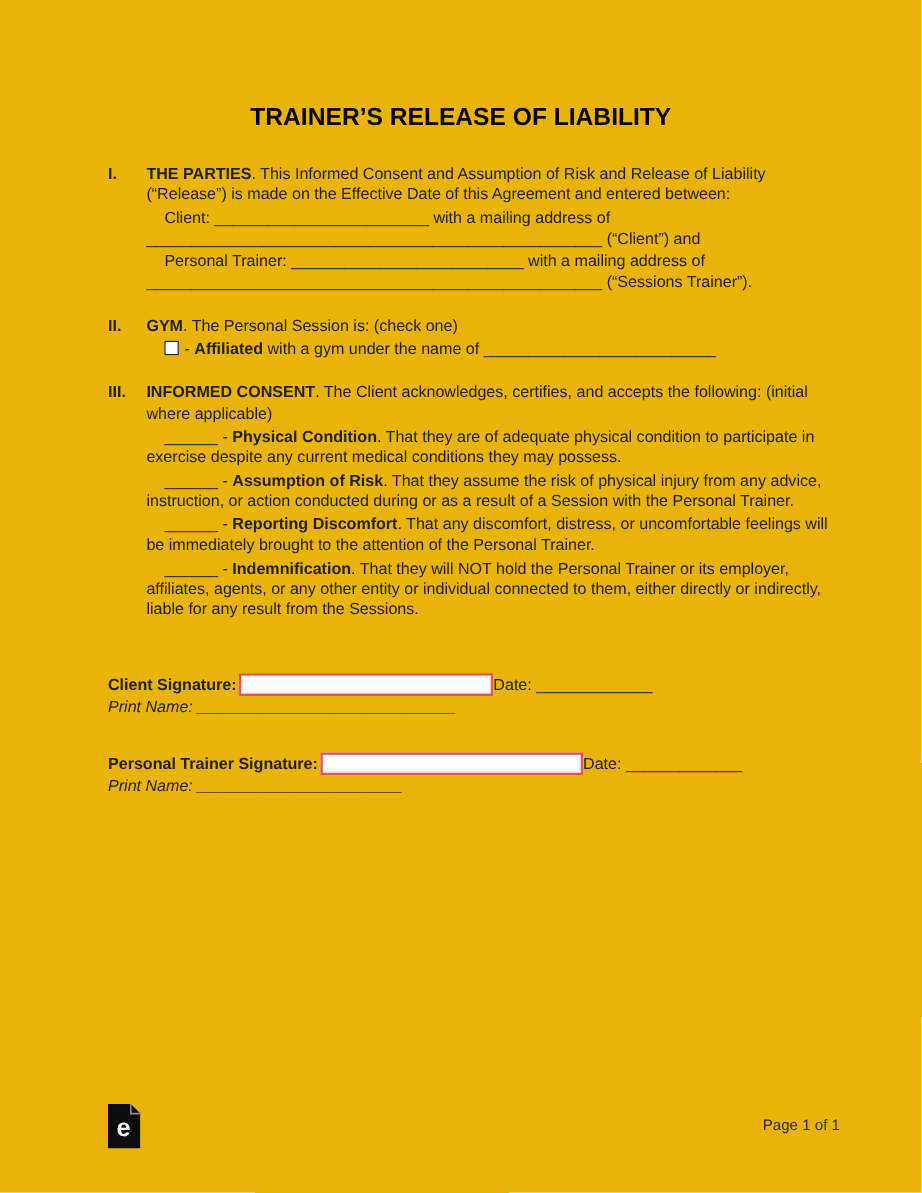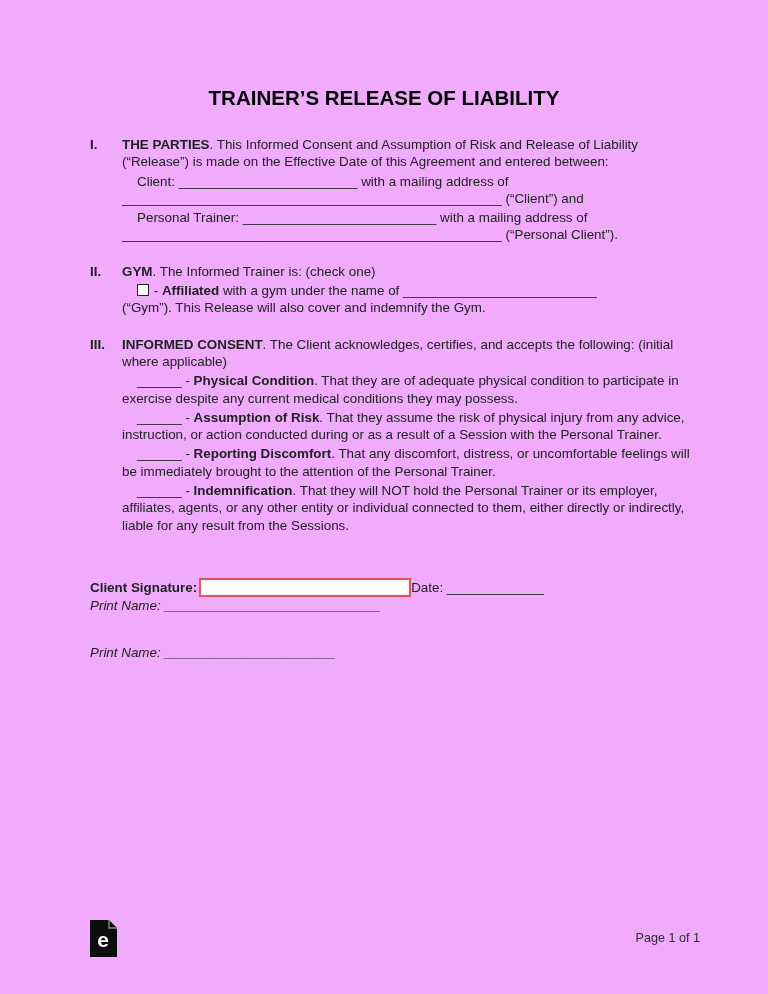--- a/index.html
+++ b/index.html
@@ -1,21 +1,21 @@
 <!DOCTYPE html>
 <html><head>
 <meta charset="utf-8">
 <style>
   html,body { margin:0; padding:0; background:#ffffff; }
   .page {
     position:relative;
     width:768px; height:994px;
     box-sizing:border-box;
     padding:86px 68px 0 90px;
-    background:#f0abfc;
+    background:#eab308;
     font-family:"Liberation Sans", sans-serif;
     font-size:13.4px;
     line-height:17.3px;
     color:#212121;
     overflow:hidden;
   }
   h1.doc-title {
     font-size:20.5px; line-height:24px; font-weight:700;
     text-align:center; margin:0; position:relative; left:-11px;
     color:#000;
@@ -60,30 +60,30 @@
 
   <h1 class="doc-title">TRAINER’S RELEASE OF LIABILITY</h1>
 
   <section class="sec first">
     <div class="numeral">I.</div>
     <div class="sec-body">
       <p><b>THE PARTIES</b><span>. This Informed Consent and Assumption of Risk and Release of Liability (“Release”) is made on the Effective Date of this Agreement and entered between:</span></p>
 
       <p class="sub"><span class="ul">Client</span><span>: </span><span>________________________</span><span> with a mailing address of</span><br><span>___________________________________________________</span><span> (“Client”) and</span></p>
 
-      <p class="sub"><span class="ul">Personal Trainer</span><span>: </span><span>__________________________</span><span> with a mailing address of</span><br><span>___________________________________________________</span><span> (“Personal Client”).</span></p>
+      <p class="sub"><span class="ul">Personal Trainer</span><span>: </span><span>__________________________</span><span> with a mailing address of</span><br><span>___________________________________________________</span><span> (“Sessions Trainer”).</span></p>
     </div>
   </section>
 
   <section class="sec">
     <div class="numeral">II.</div>
     <div class="sec-body">
-      <p><b>GYM</b><span>. The Informed Trainer is: (check one)</span></p>
+      <p><b>GYM</b><span>. The Personal Session is: (check one)</span></p>
 
-      <p class="sub"><span class="cb"></span><span> - </span><b>Affiliated</b><span> with a gym under the name of </span><span>__________________________</span><br><span>(“Gym”). This Release will also cover and indemnify the Gym.</span></p>
+      <p class="sub"><span class="cb"></span><span> - </span><b>Affiliated</b><span> with a gym under the name of </span><span>__________________________</span><br></p>
 
     </div>
   </section>
 
   <section class="sec">
     <div class="numeral">III.</div>
     <div class="sec-body">
       <p><b>INFORMED CONSENT</b><span>. The Client acknowledges, certifies, and accepts the following: (initial where applicable)</span></p>
 
       <p class="sub"><span>______</span><span> - </span><b>Physical Condition</b><span>. That they are of adequate physical condition to participate in exercise despite any current medical conditions they may possess.</span></p>
@@ -95,20 +95,21 @@
       <p class="sub"><span>______</span><span> - </span><b>Indemnification</b><span>. That they will NOT hold the Personal Trainer or its employer, affiliates, agents, or any other entity or individual connected to them, either directly or indirectly, liable for any result from the Sessions.</span></p>
 
     </div>
   </section>
 
   <div class="sig-block">
     <p class="sig-row"><b>Client Signature:</b><span class="sigbox client"></span><span>Date: </span><span>_____________</span></p>
     <p class="print-row"><span>Print Name: </span><span>_____________________________</span></p>
 
     <div class="sig-group2">
+      <p class="sig-row"><b>Personal Trainer Signature:</b><span class="sigbox trainer"></span><span>Date: </span><span>_____________</span></p>
       <p class="print-row"><span>Print Name: </span><span>_______________________</span></p>
     </div>
   </div>
 
   <footer>
     <svg width="27" height="37" viewBox="0 0 27 37" aria-hidden="true">
       <path d="M0 0 H19 L27 8 V37 H0 Z" fill="#0d0d0d"></path>
       <path d="M19 0 V8 H27" fill="none" stroke="#8a8a8a" stroke-width="1.4"></path>
       <text x="13" y="27" text-anchor="middle" font-family="Liberation Sans, sans-serif" font-size="21" font-weight="bold" fill="#ffffff">e</text>
     </svg>

